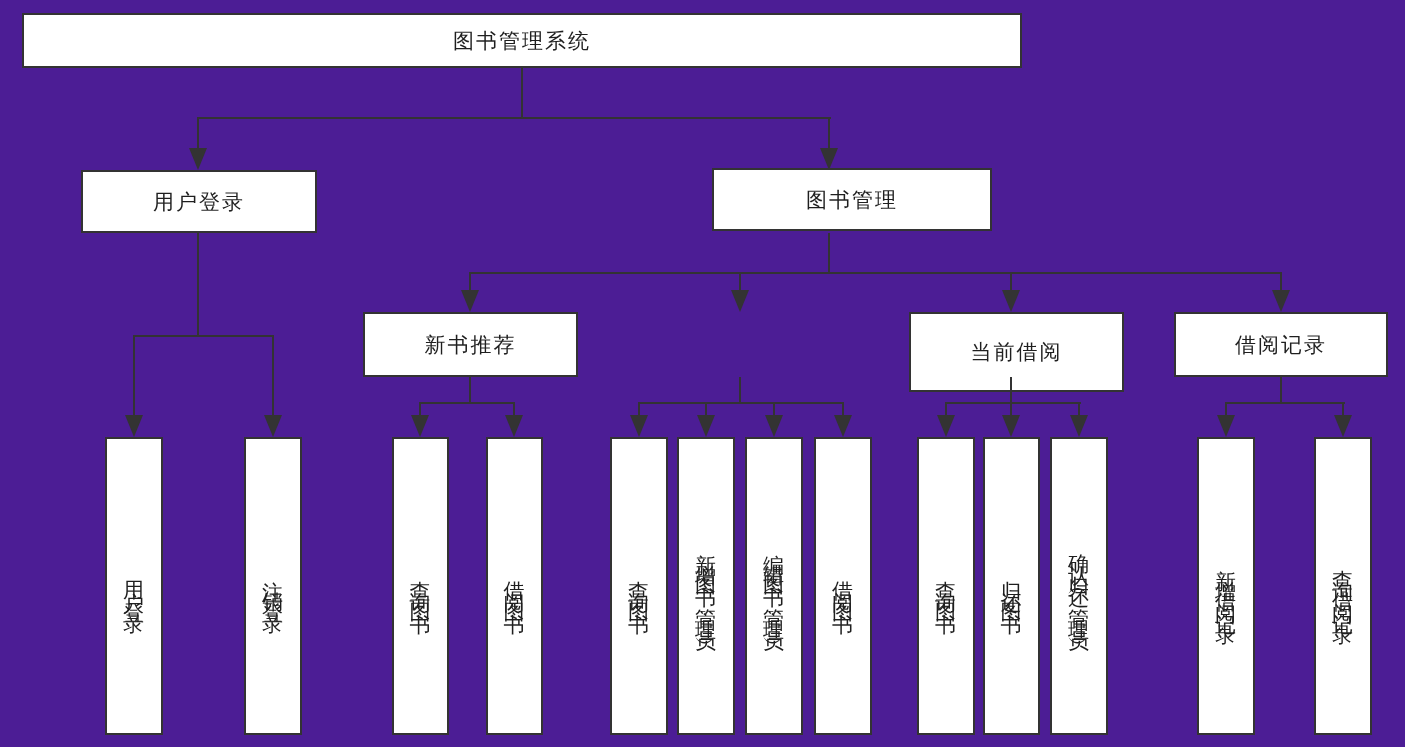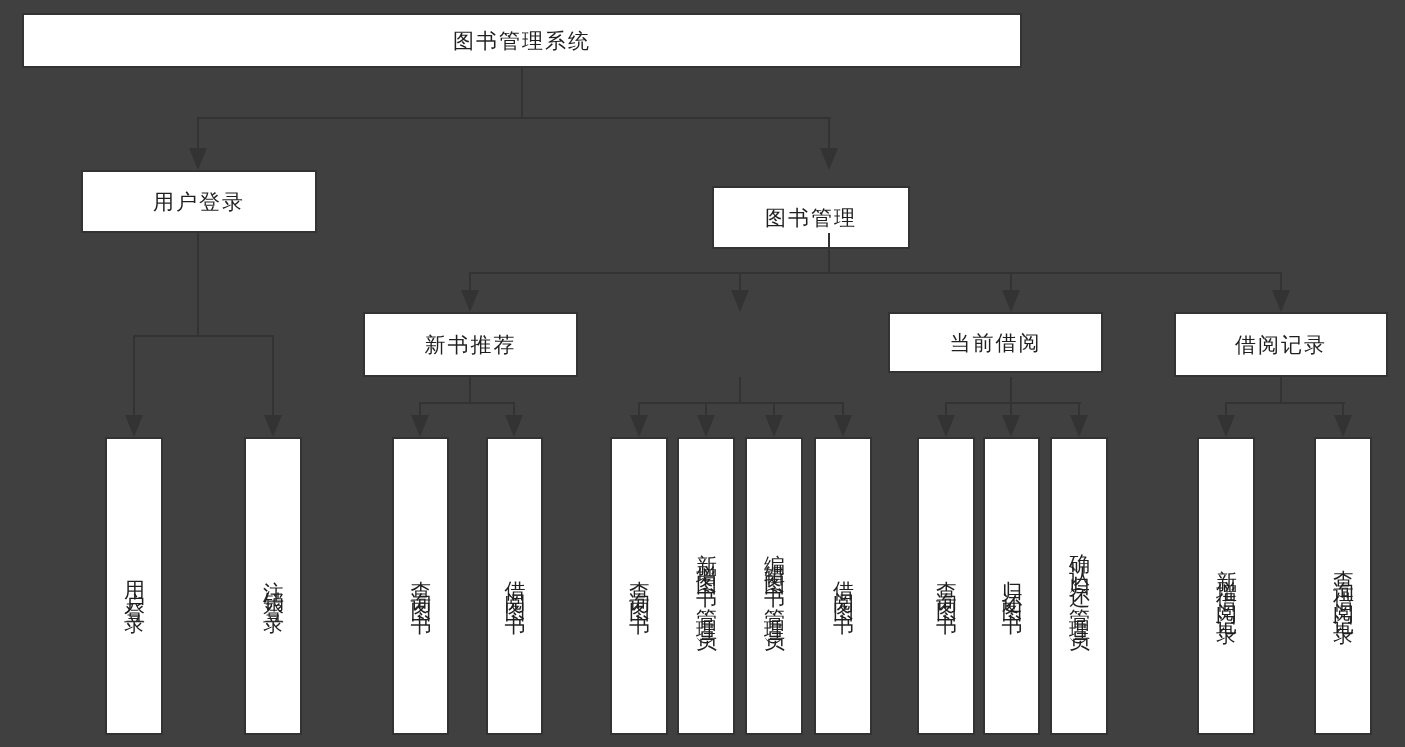--- a/index.html
+++ b/index.html
@@ -1,18 +1,18 @@
 <!DOCTYPE html>
 <html><head>
 <meta charset="utf-8">
 <style>
   html,body{margin:0;padding:0;background:#fff;}
   #canvas{
-    position:relative;width:1405px;height:747px;background:#404040;overflow:hidden;
-    font-family:Liberation Serif, serif;
+    position:relative;width:1405px;height:747px;background:#4c1d95;overflow:hidden;
+    font-family:Liberation Sans, sans-serif;
   }
   .box{
     position:absolute;box-sizing:border-box;border:2px solid #333;background:#fff;
     display:flex;align-items:center;justify-content:center;
     font-size:21px;color:#1f1f1f;letter-spacing:2px;white-space:nowrap;
   }
   .vbox{
     writing-mode:vertical-lr;text-orientation:mixed;letter-spacing:11px;
     white-space:normal;line-height:1;
   }
@@ -39,21 +39,21 @@
   <div class="line" style="left:521px;top:68px;width:2px;height:51px;"></div>
   <div class="line" style="left:197px;top:117px;width:634px;height:2px;"></div>
   <div class="line" style="left:197px;top:117px;width:2px;height:33px;"></div>
   <div class="arrow" style="left:189px;top:148px;"></div>
   <div class="line" style="left:828px;top:117px;width:2px;height:33px;"></div>
   <div class="arrow" style="left:820px;top:148px;"></div>
 
   <div class="box" style="left:81px;top:170px;width:236px;height:63px;">
     <span>用户登录</span>
   </div>
-  <div class="box" style="left:712px;top:186px;width:198px;height:63px;">
+  <div class="box" style="left:712px;top:168px;width:280px;height:63px;">
     <span>图书管理</span>
   </div>
 
   <div class="line" style="left:197px;top:233px;width:2px;height:104px;"></div>
   <div class="line" style="left:133px;top:335px;width:141px;height:2px;"></div>
   <div class="line" style="left:133px;top:335px;width:2px;height:82px;"></div>
   <div class="arrow" style="left:125px;top:415px;"></div>
   <div class="line" style="left:272px;top:335px;width:2px;height:82px;"></div>
   <div class="arrow" style="left:264px;top:415px;"></div>
 
@@ -64,21 +64,21 @@
   <div class="line" style="left:739px;top:272px;width:2px;height:20px;"></div>
   <div class="arrow" style="left:731px;top:290px;"></div>
   <div class="line" style="left:1010px;top:272px;width:2px;height:20px;"></div>
   <div class="arrow" style="left:1002px;top:290px;"></div>
   <div class="line" style="left:1280px;top:272px;width:2px;height:20px;"></div>
   <div class="arrow" style="left:1272px;top:290px;"></div>
 
   <div class="box" style="left:363px;top:312px;width:215px;height:65px;text-align:right;">
     <span>新书推荐</span>
   </div>
-  <div class="box" style="left:888px;top:312px;width:215px;height:61px;">
+  <div class="box" style="left:909px;top:312px;width:215px;height:80px;">
     <span>当前借阅</span>
   </div>
   <div class="box" style="left:1174px;top:312px;width:214px;height:65px;">
     <span>借阅记录</span>
   </div>
 
   <div class="line" style="left:469px;top:377px;width:2px;height:27px;"></div>
   <div class="line" style="left:419px;top:402px;width:96px;height:2px;"></div>
   <div class="line" style="left:419px;top:402px;width:2px;height:15px;"></div>
   <div class="arrow" style="left:411px;top:415px;"></div>

